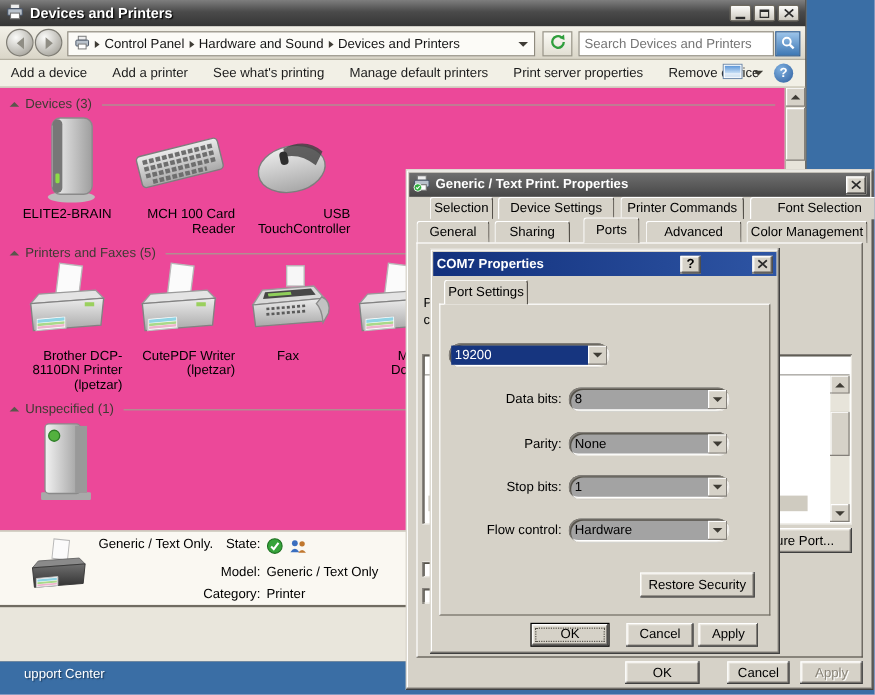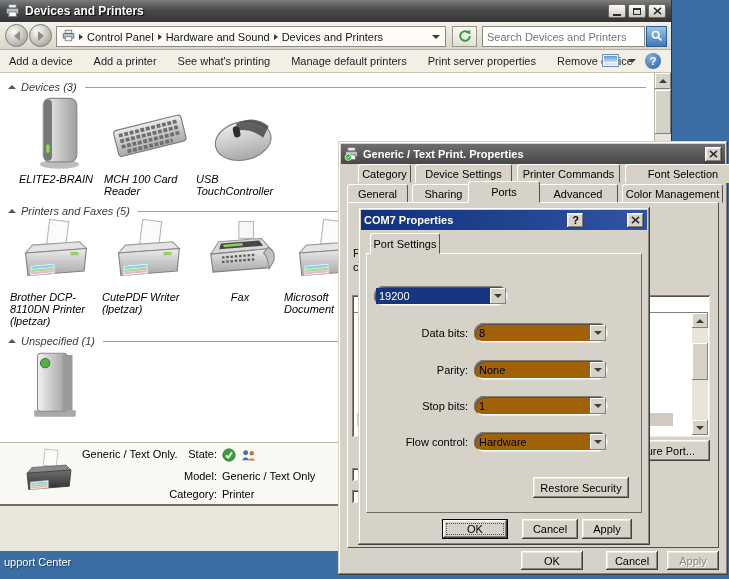--- a/index.html
+++ b/index.html
@@ -65,45 +65,45 @@
   .toolbar { position:relative; height:23px; background:#F2F0E6; border-bottom:1px solid #C6C2B2;
              display:flex; align-items:center; gap:21px; padding:0 9px; color:#1C1C1C; }
   .toolbar-item { white-space:nowrap; }
   .toolbar-right { position:absolute; right:10px; top:0; height:100%; display:flex; align-items:center; gap:9px; }
   .help-circle { width:16px; height:16px; border-radius:50%;
                  background:radial-gradient(circle at 35% 30%, #7FB0E0, #2C5E9E);
                  color:#fff; font-weight:bold; font-size:11px;
                  display:flex; align-items:center; justify-content:center; }
 
   .content-wrap { display:flex; height:369px; }
-  .content { flex:1; background:#ffffff; overflow:hidden;font-style:italic; }
+  .content { flex:1; background:#ec4899; overflow:hidden; }
   .scrollbar { width:17px; background:#E7E4DA; border-left:1px solid #B5B1A2;
                display:flex; flex-direction:column; align-items:stretch; }
   .sb-btn { height:16px; display:flex; align-items:center; justify-content:center; }
   .sb-thumb { height:44px; margin-top:1px; }
   .sb-space { flex:1; }
 
   .section-header { display:flex; align-items:center; margin:8px 8px 0 8px; color:#3F3B33; }
   .sec-arrow { margin-right:5px; border-bottom-color:#5A564C; }
   .sec-title { margin-right:8px; white-space:nowrap; }
   .sec-rule { flex:1; border-top:1px solid #A39E90; height:0; }
 
   .items-row { display:flex; padding-left:8px; }
   .dev-item { display:flex; flex-direction:column; align-items:center; }
   .dev-icon { display:flex; align-items:flex-end; justify-content:center; }
-  .dev-label { text-align:left; line-height:12px; margin-top:2px; }
+  .dev-label { text-align:right; line-height:12px; margin-top:2px; }
 
   .details { position:relative; height:62px; background:#FAF8F2; border-top:1px solid #BDB9AB; }
   .details-name { position:absolute; left:82px; top:5px; }
   .details-grid { position:absolute; left:155px; top:5px; display:grid;
                   grid-template-columns:62px auto; column-gap:5px; row-gap:5px; line-height:13px; }
   .dg-label { text-align:right; }
   .statusbar { height:47px; background:#E9E6DC; border-top:2px solid #706C62; }
 
-  .desktop-label { position:absolute; left:4px; top:556px; color:#fff; text-shadow:1px 1px 1px #1E3C5E;text-align:right; }
+  .desktop-label { position:absolute; left:20px; top:556px; color:#fff; text-shadow:1px 1px 1px #1E3C5E;text-align:right; }
 
   
   .dialog { position:absolute; background:#D6D2C8;
             box-shadow: inset -1px -1px 0 #404040, inset 1px 1px 0 #D6D2C8,
                         inset -2px -2px 0 #84807A, inset 2px 2px 0 #fff; }
   .dlg-titlebar { position:absolute; left:3px; top:3px; right:3px; height:20px;
                   display:flex; align-items:center; padding:0 3px; gap:4px; }
   .dlg-title { color:#fff; font-weight:bold; font-size:11px; flex:1;
                white-space:nowrap; overflow:hidden; }
   .dlg-btn { width:17px; height:15px; font-weight:bold; font-size:11px; }
@@ -133,21 +133,21 @@
 
   .com7-dialog { left:358px; top:207px; width:292px; height:338px; z-index:10; }
   .com7-titlebar { background:linear-gradient(90deg,#12307C,#2E55A4);gap:43px; }
   .com7-tab { position:absolute; left:12px; top:26px; width:70px; height:21px; z-index:3;
               background:#D6D2C8; border:1px solid; border-color:#fff #55514A transparent #fff;
               border-radius:3px 3px 0 0; display:flex; align-items:center; justify-content:center; }
   .com7-panel { position:absolute; left:8px; top:46px; width:276px; height:260px;
                 border:1px solid; border-color:#fff #706C62 #706C62 #fff; z-index:2; }
   .f-row { position:absolute; left:16px; width:234px; height:20px; display:flex; z-index:3; }
   .f-label { flex:0 0 94px; text-align:right; margin-right:6px; line-height:20px; white-space:nowrap; }
-  .combo { position:relative; width:134px; height:20px; background:#a16207;
+  .combo { position:relative; width:134px; height:20px; background:#a3a3a3;
            box-shadow: inset 1px 1px 0 #84807A, inset -1px -1px 0 #ECE9E2,
                        inset 2px 2px 0 #55524A, inset -2px -2px 0 #fff; border-radius: 10px; }
   .combo-val { position:absolute; left:2px; top:2px; bottom:2px; right:18px;
                line-height:16px; padding-left:3px; white-space:nowrap; overflow:hidden; }
   .combo-sel .combo-val { background:#16357F; color:#fff; }
   .combo-btn { position:absolute; right:2px; top:2px; bottom:2px; width:16px;
                display:flex; align-items:center; justify-content:center; }
 </style>
 </head>
 <body>
@@ -468,28 +468,28 @@
           </svg>
       </span>
       <span class="dlg-title">Generic / Text Print. Properties</span>
       <span class="dlg-btn btn bo2">
         <svg viewBox="0 0 10 9" width="9" height="8">
             <path d="M1 1 L9 8 M9 1 L1 8" stroke="#2B2B2B" stroke-width="1.6"></path>
           </svg>
       </span>
     </div>
 
-    <span class="tab" style="left:20px;top:23px;width:53px">Category</span>
+    <span class="tab" style="left:20px;top:23px;width:53px">Selection</span>
     <span class="tab" style="left:77px;top:23px;width:97px">Device Settings</span>
     <span class="tab" style="left:179px;top:23px;width:103px">Printer Commands</span>
     <span class="tab" style="left:287px;top:23px;width:116px">Font Selection</span>
 
     <span class="tab" style="left:9px;top:43px;width:61px">General</span>
     <span class="tab" style="left:74px;top:43px;width:63px">Sharing</span>
-    <span class="tab tab-active" style="left:130px;top:40px;width:72px;height:22px">Ports</span>
+    <span class="tab tab-active" style="left:148px;top:40px;width:47px;height:22px">Ports</span>
     <span class="tab" style="left:200px;top:43px;width:80px">Advanced</span>
     <span class="tab" style="left:284px;top:43px;width:101px">Color Management</span>
 
     <div class="page-panel"></div>
 
     <span class="frag-text" style="left:15px;top:106px">P</span>
     <span class="frag-text" style="left:15px;top:120px">c</span>
 
     <div class="ports-list bi2">
       <div class="pl-header"></div>

